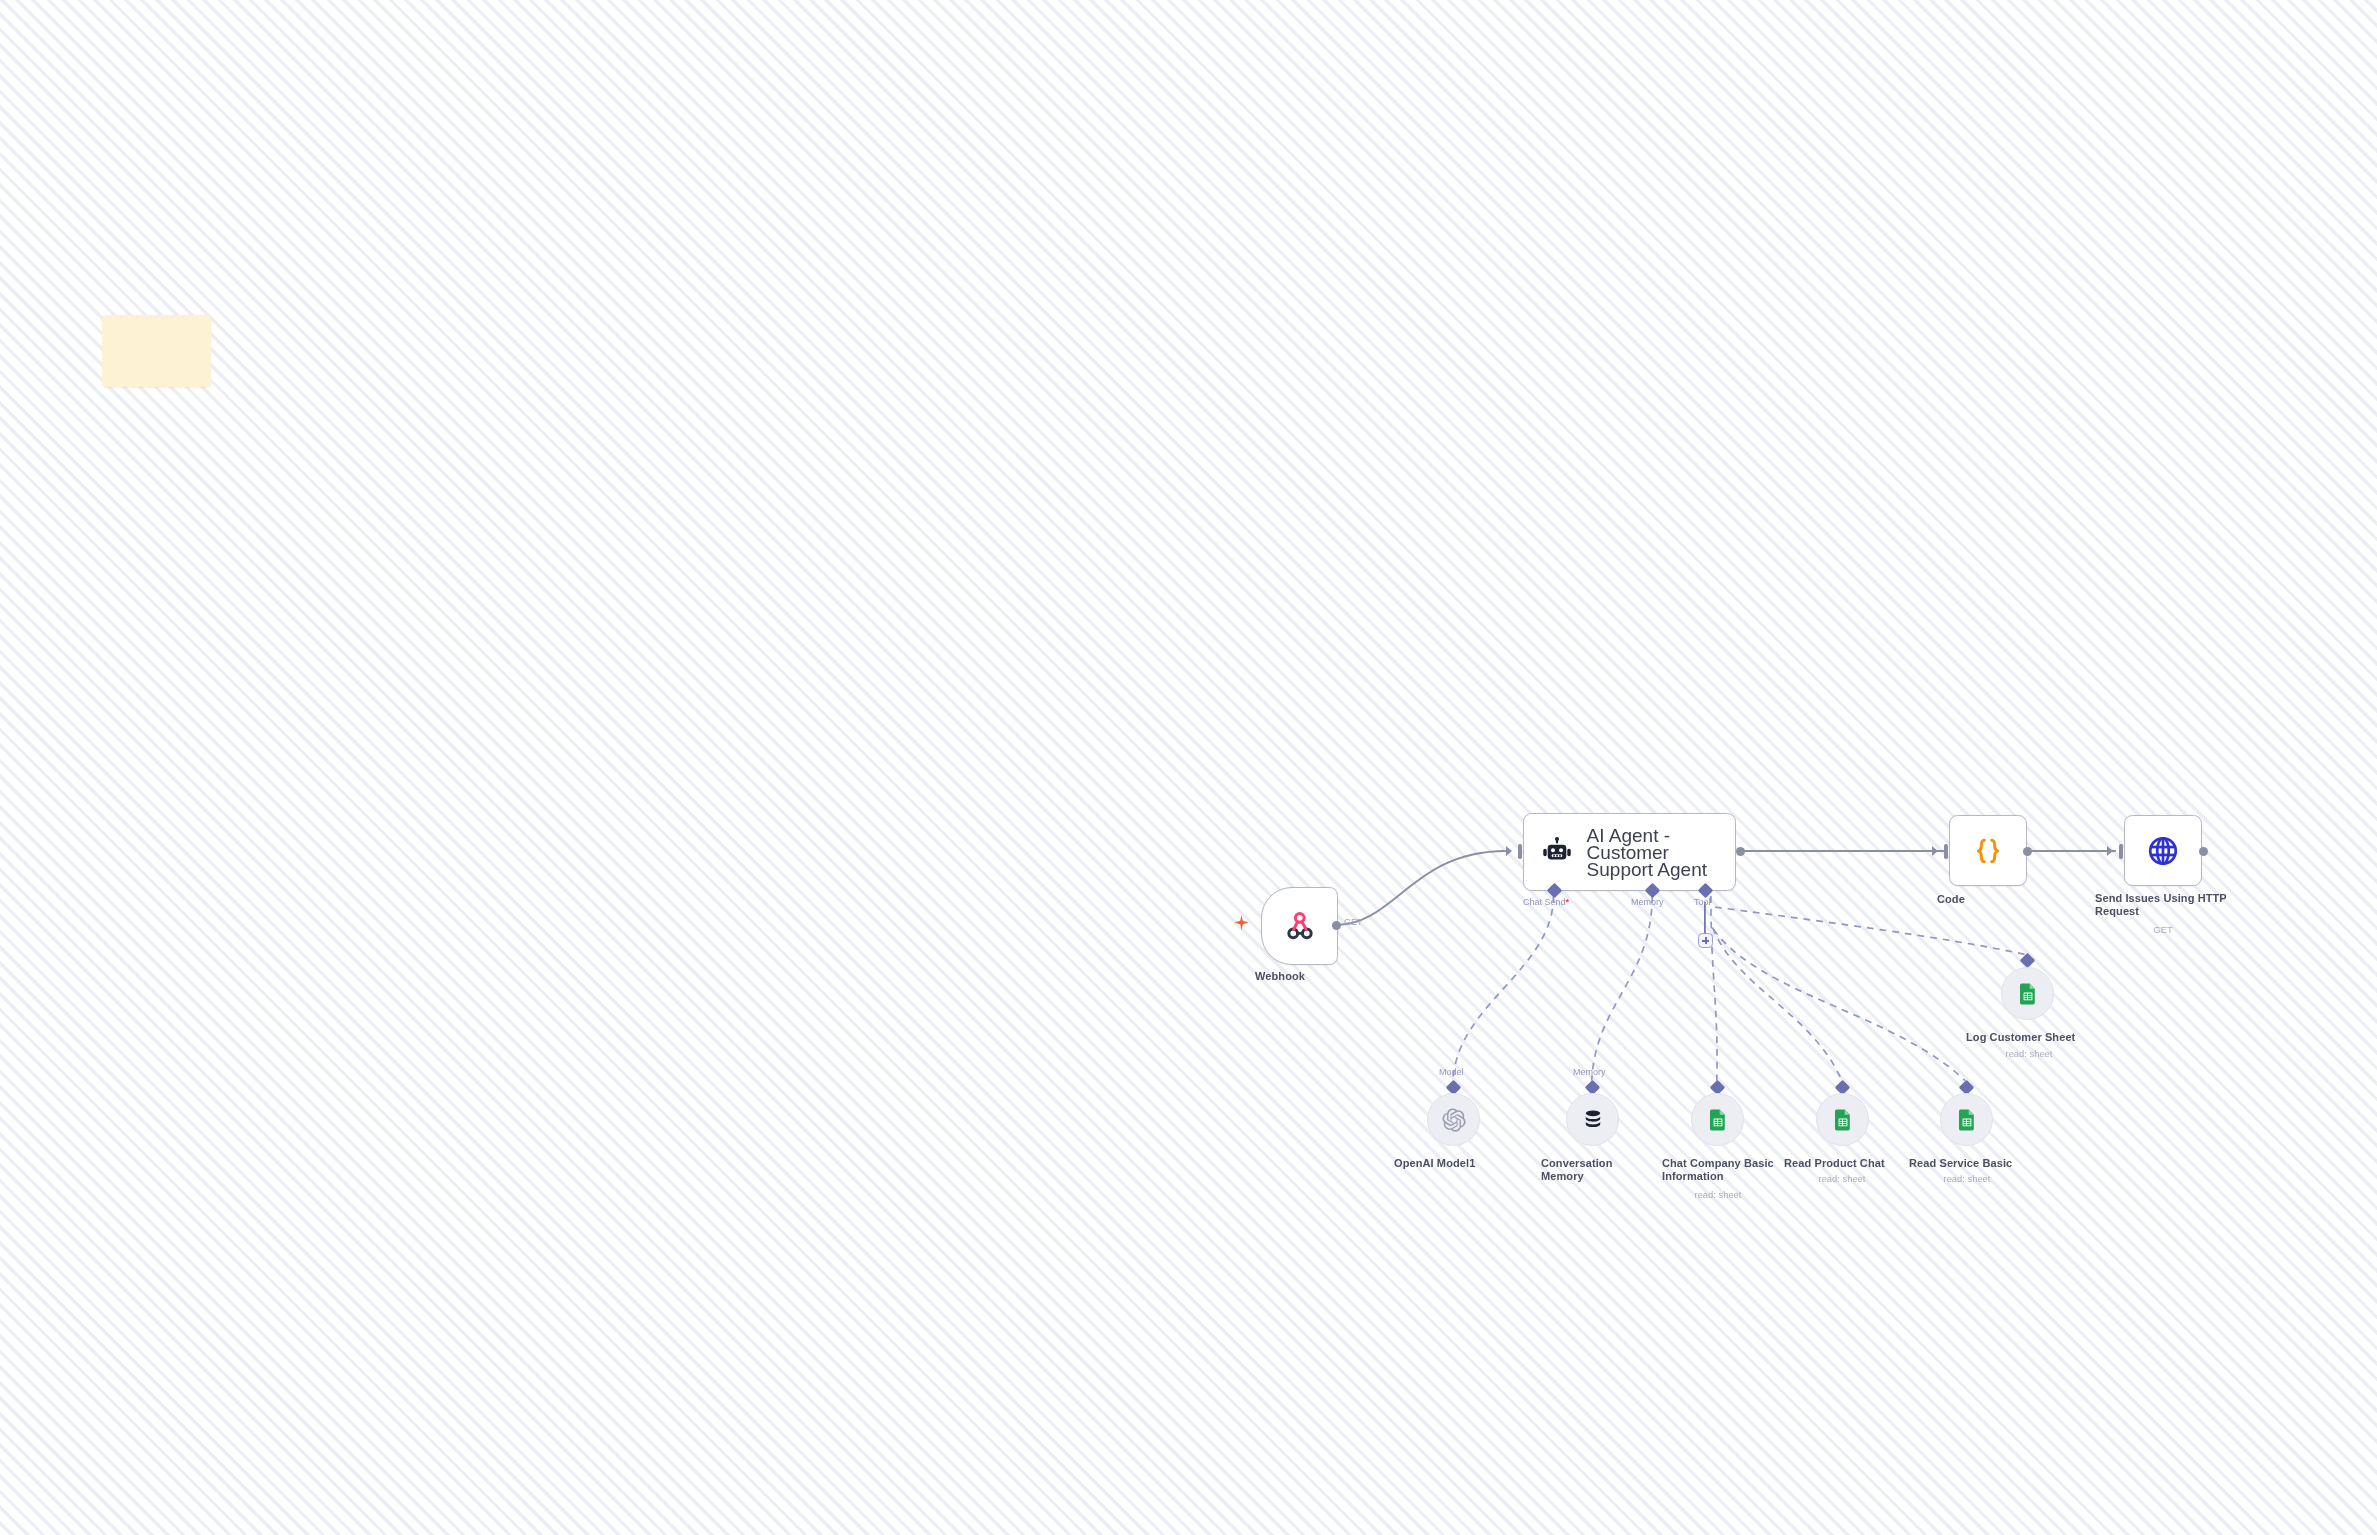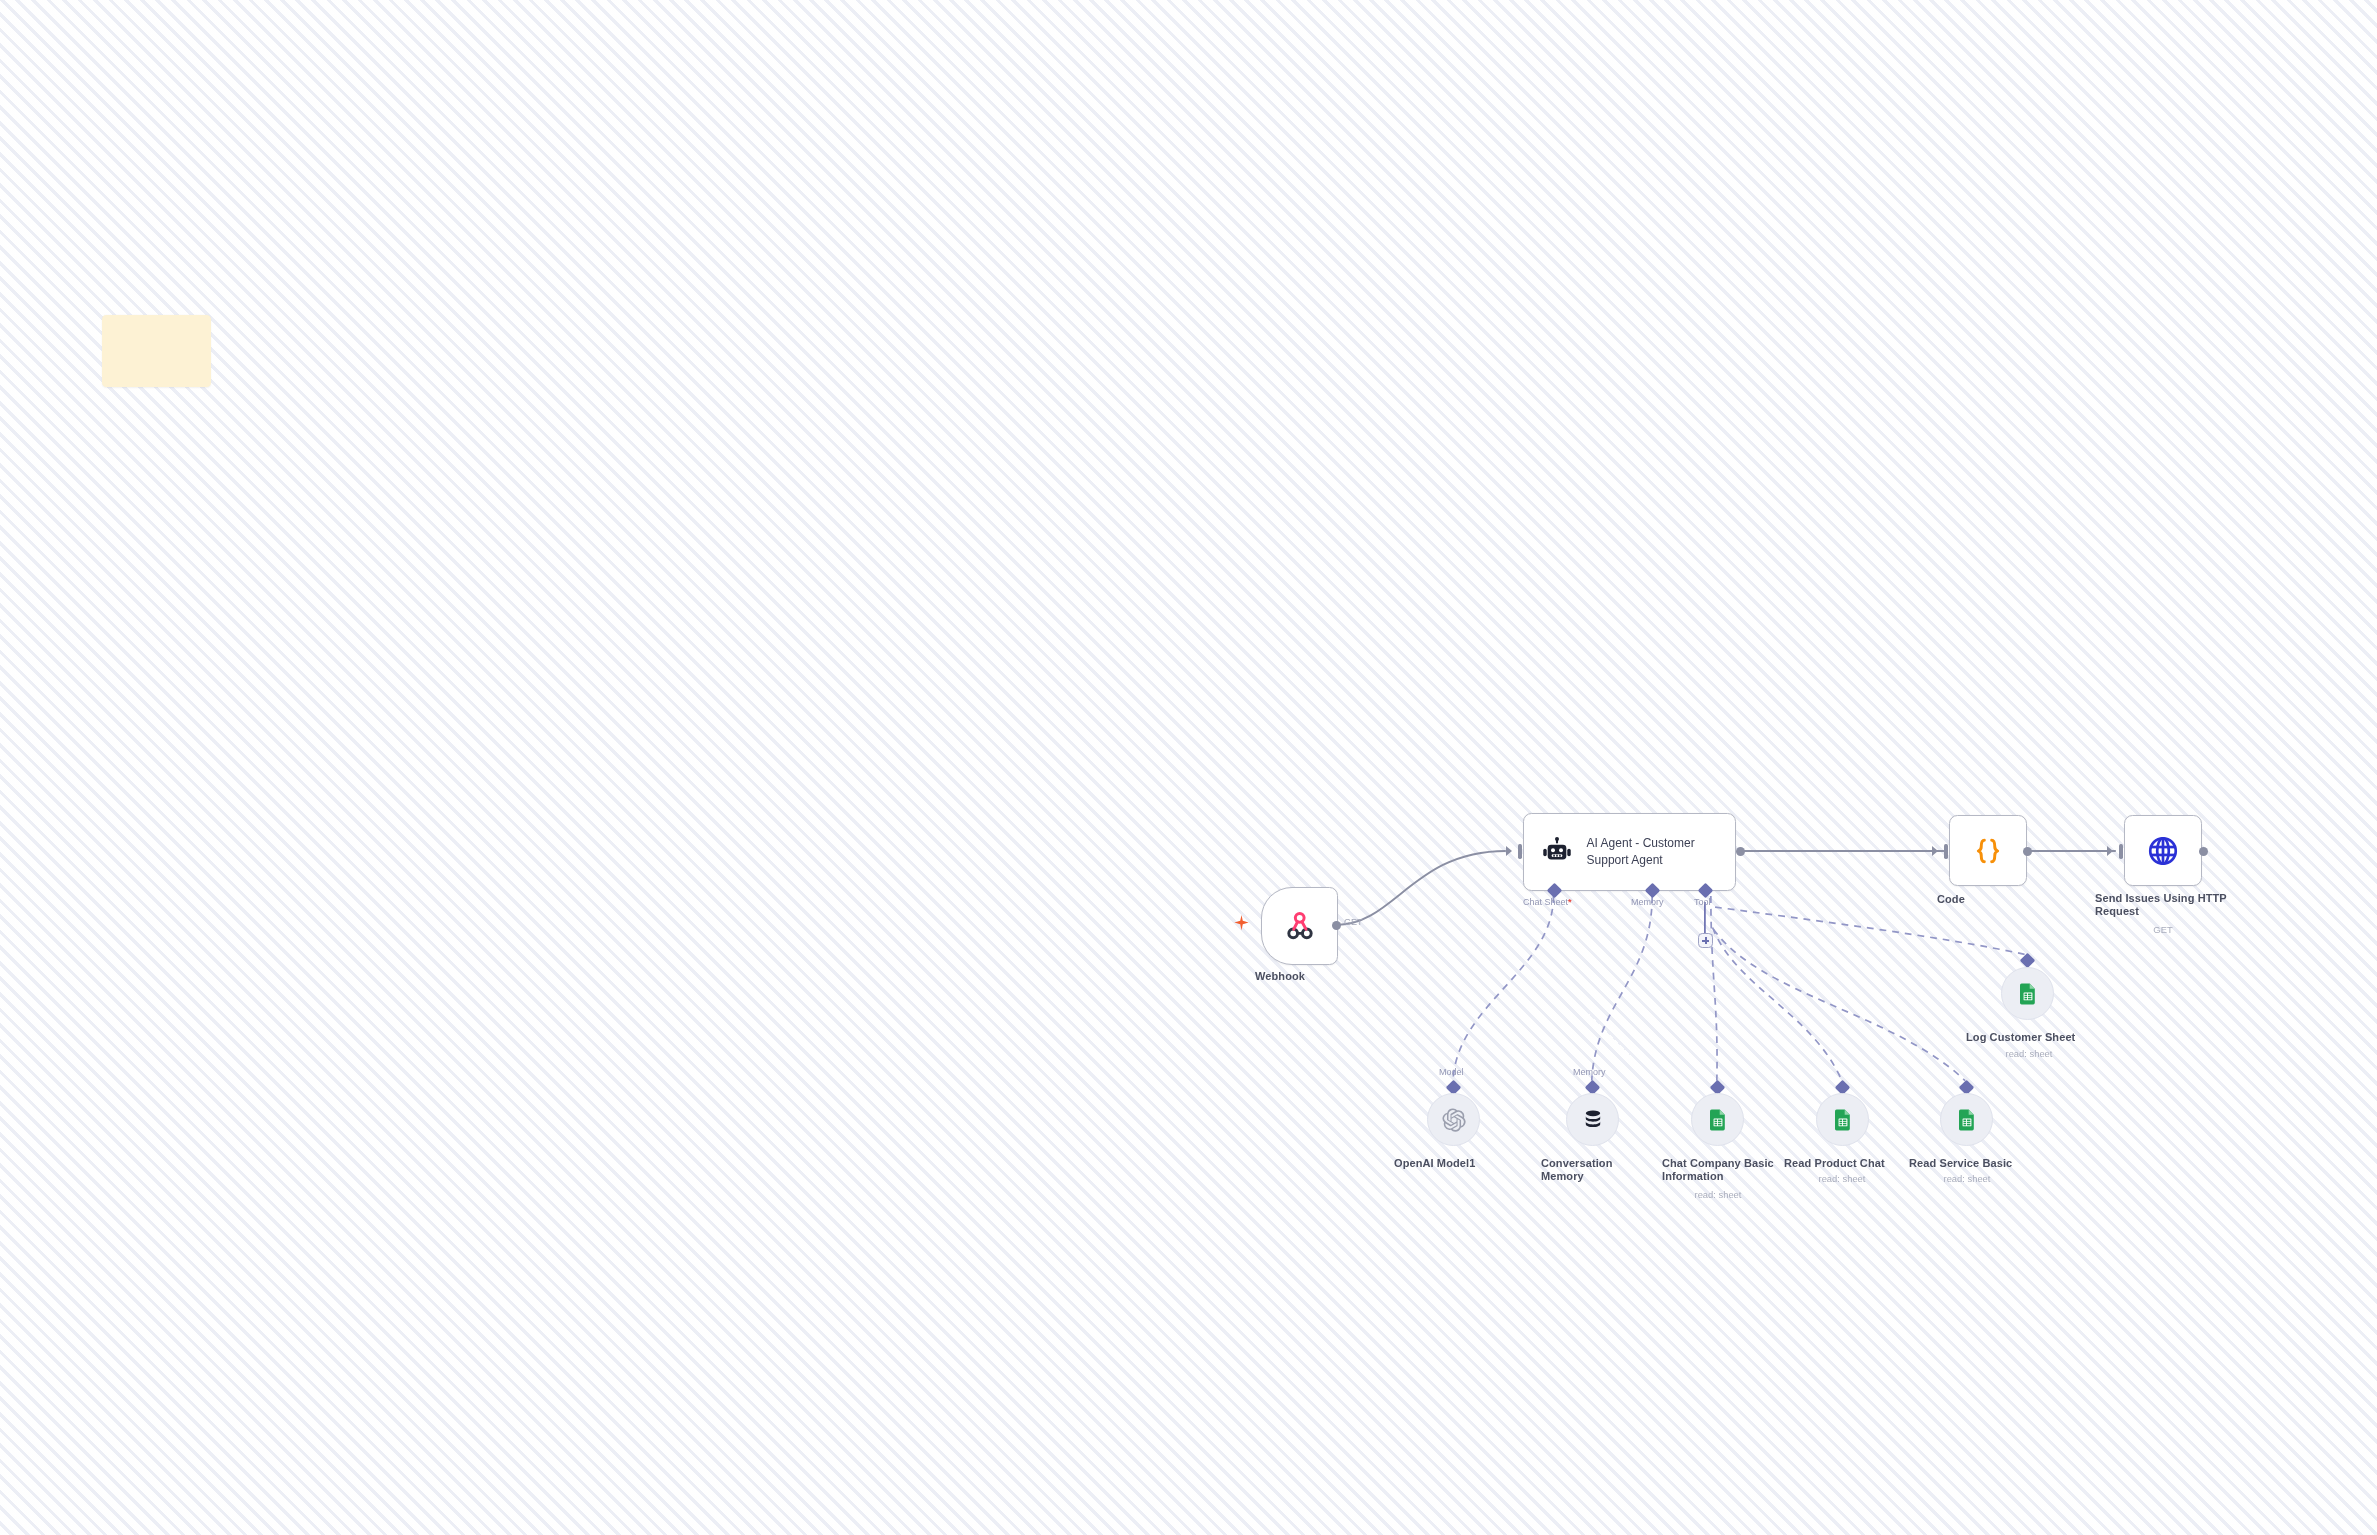--- a/index.html
+++ b/index.html
@@ -237,30 +237,30 @@
             <circle cx="15" cy="10.6" r="1.5"></circle>
             <rect x="8" y="13.6" width="8" height="2.2" rx="1"></rect>
           </g>
           <g fill="#1d2130">
             <rect x="9.2" y="14" width="1.2" height="1.5"></rect>
             <rect x="11.4" y="14" width="1.2" height="1.5"></rect>
             <rect x="13.6" y="14" width="1.2" height="1.5"></rect>
           </g>
         </svg>
       </span>
-      <span style="font-size:12px; font-weight:400; color:#3d4155; line-height:17px; max-width:132px;">AI Agent - Customer Support Agent</span>
+      <span style="font-size:19px; font-weight:400; color:#3d4155; line-height:17px; max-width:132px;">AI Agent - Customer Support Agent</span>
     </div>
 
     <div class="port-bar" style="left:1518px; top:844px;"></div>
     <div class="port-arrow" style="left:1506px; top:846px;"></div>
 
     <div class="port-dot" style="left:1736px; top:847px;"></div>
 
     <div class="diamond" style="left:1549px; top:885px;"></div>
-    <div class="edge-label" style="left:1523px; top:897px;"><span>Chat Sheet</span><span class="req">*</span></div>
+    <div class="edge-label" style="left:1523px; top:897px;"><span>Chat Send</span><span class="req">*</span></div>
 
     <div class="diamond" style="left:1647px; top:885px;"></div>
     <div class="edge-label" style="left:1631px; top:897px;">Memory</div>
 
     <div class="diamond" style="left:1700px; top:885px;"></div>
     <div class="edge-label" style="left:1694px; top:897px;">Tool</div>
 
     <div class="plus-btn" style="left:1698px; top:933px;"></div>
   </div>
 

